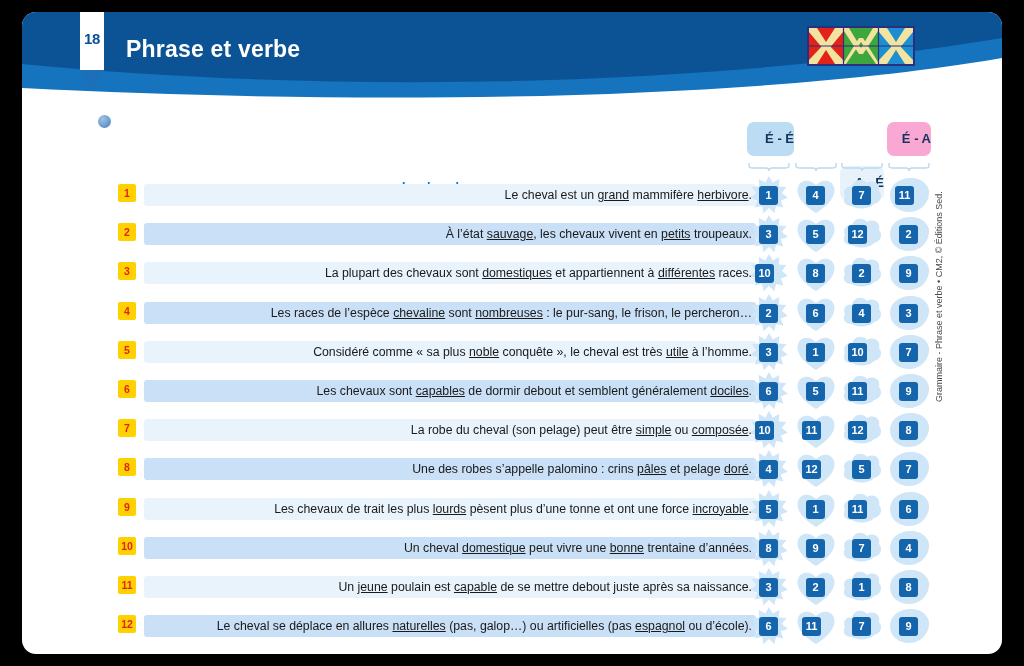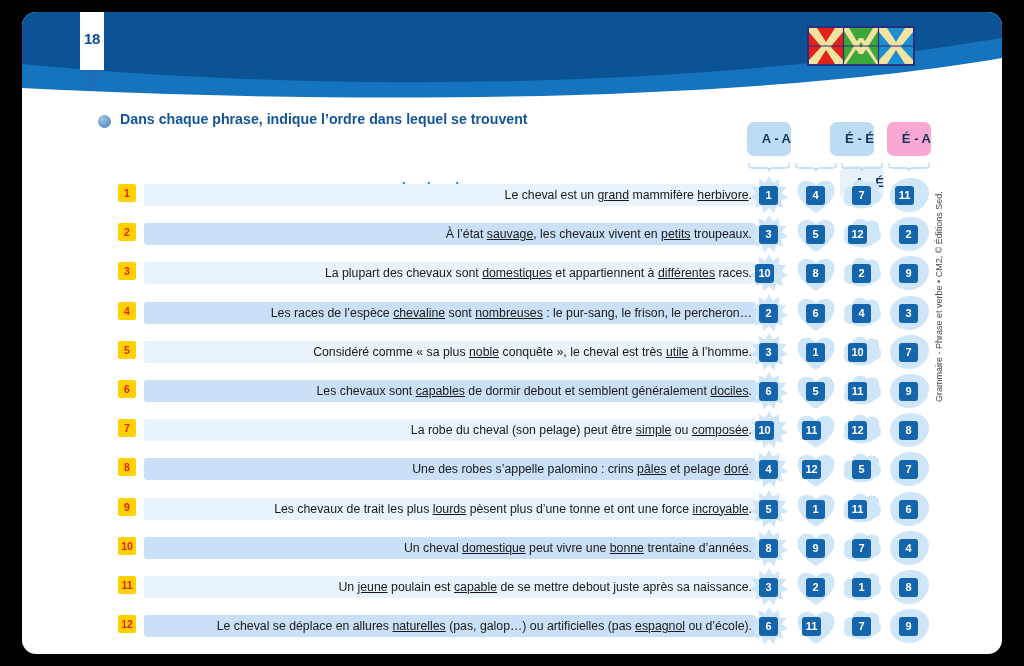--- a/index.html
+++ b/index.html
@@ -67,20 +67,21 @@
 <div id="page">
 
   <div id="header">
     <svg id="hdr-svg" width="980" height="88" viewBox="0 0 980 88">
       <path d="M0,0 H980 V30 C760,74 420,86 0,70 Z" fill="#0b5394"></path>
       <path d="M0,52 C380,88 740,66 980,26 L980,46 C760,84 400,96 0,76 Z" fill="#1574bd"></path>
     </svg>
     <div id="ribbon"></div>
     <div id="ribbon-point"></div>
     <div id="ribbon-num">18</div>
+    <div id="title">Phrase et verbe</div>
 
     <div id="logo">
       <svg width="104" height="36" viewBox="0 0 104 36">
         <rect x="0" y="0" width="104" height="36" fill="#f2e3a0"></rect>
         <g>
           <polygon points="0,0 34,0 34,36 0,36" fill="#e2231a"></polygon>
           <polygon points="0,0 8,0 17,14 26,0 34,0 34,4 19,22 15,22 0,4" fill="#f2e3a0"></polygon>
           <polygon points="0,36 8,36 17,22 26,36 34,36 34,32 19,16 15,16 0,32" fill="#f2e3a0"></polygon>
         </g>
         <g transform="translate(35,0)">
@@ -98,21 +99,20 @@
           <line x1="69.5" y1="0" x2="69.5" y2="36"></line>
           <line x1="0" y1="18" x2="104" y2="18"></line>
         </g>
       </svg>
     </div>
   </div>
 
   <div id="instr">
     <div id="bullet"></div>
     <div id="instr-text">
-      <div>Dans chaque phrase, indique l’ordre dans lequel se trouvent</div>
     </div>
   </div>
   <div id="subtitle">Le cheval</div>
 
   <div id="rows-host">
       <div class="row" style="top: 172px;">
         <div class="rnum">1</div>
         <div class="rbar light"></div>
         <div class="rtext"><span>Le cheval est un </span><u>grand</u><span> mammifère </span><u>herbivore</u><span>.</span></div>
       </div>
@@ -242,21 +242,21 @@
           <path fill="#cfe6f8" d="M22.0,0.0L25.7,6.5L32.3,3.0L31.8,10.5L39.3,11.1L34.9,17.1L40.8,21.7L33.8,24.4L36.4,31.4L29.0,29.9L27.4,37.2L22.0,32.0L16.6,37.2L15.0,29.9L7.6,31.4L10.2,24.4L3.2,21.7L9.1,17.1L4.7,11.1L12.2,10.5L11.7,3.0L18.3,6.5Z"></path>
         </svg>
         <div class="chip">3</div>
       </div>
       <div class="cell" style="left: 725px; top: 595.2px;">
         <svg width="44" height="38" viewBox="0 0 44 38" class="shape">
           <path fill="#cfe6f8" d="M22.0,0.0L25.7,6.5L32.3,3.0L31.8,10.5L39.3,11.1L34.9,17.1L40.8,21.7L33.8,24.4L36.4,31.4L29.0,29.9L27.4,37.2L22.0,32.0L16.6,37.2L15.0,29.9L7.6,31.4L10.2,24.4L3.2,21.7L9.1,17.1L4.7,11.1L12.2,10.5L11.7,3.0L18.3,6.5Z"></path>
         </svg>
         <div class="chip">6</div>
       </div>
-      <div class="colhead" style="left: 808px; background: rgb(188, 220, 243);">É - É</div>
+      <div class="colhead" style="left: 728px; background: rgb(188, 220, 243);">É - É</div>
       <div class="brace" style="left: 772px;"><svg width="44" height="10" viewBox="0 0 44 10">
           <path d="M2,1 L2,4 Q2,6 6,6 L19,6 Q22,6 22,9 Q22,6 25,6 L38,6 Q42,6 42,4 L42,1" fill="none" stroke="#bcd9ef" stroke-width="1.4"></path>
         </svg></div>
       <div class="cell" style="left: 772px; top: 164px;">
         <svg width="44" height="38" viewBox="0 0 44 38" class="shape">
           <path fill="#cfe6f8" d="M22,37 C6,27 2,18 4,11 C6,4 15,2 22,9 C29,2 38,4 40,11 C42,18 38,27 22,37 Z"></path>
         </svg>
         <div class="chip">4</div>
       </div>
       <div class="cell" style="left: 772px; top: 203.2px;">

